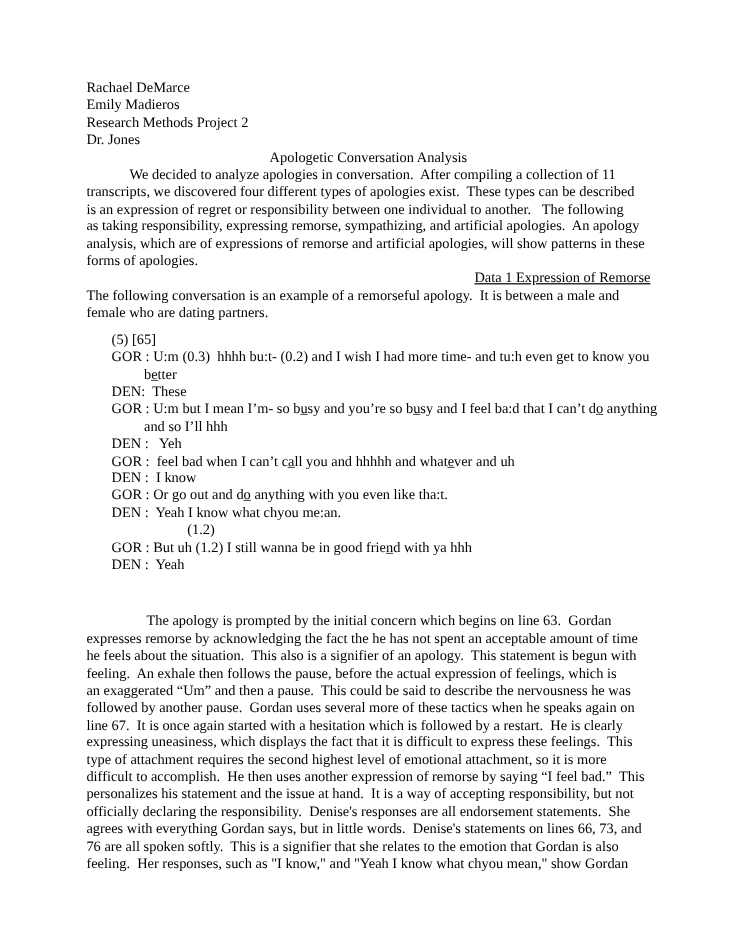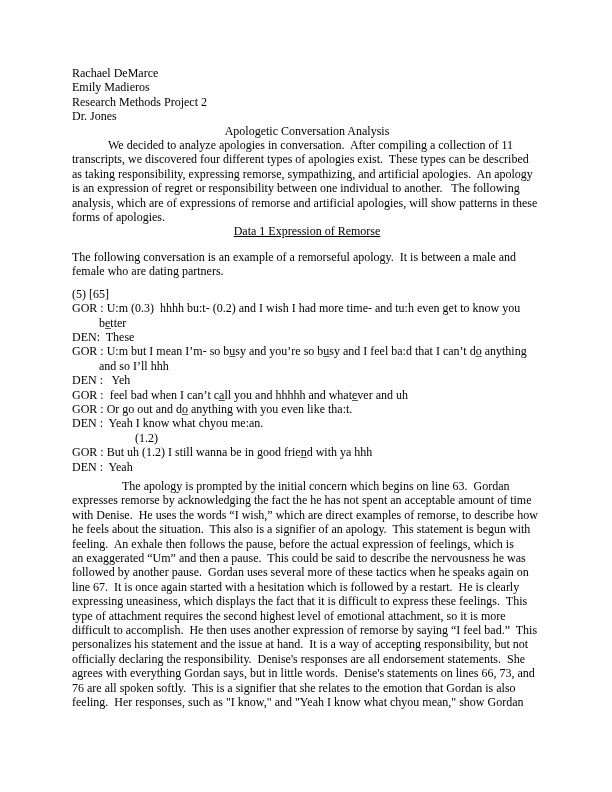--- a/index.html
+++ b/index.html
@@ -22,77 +22,77 @@
     padding: 66px 70px 0 72px;
     overflow: hidden;
     background: #ffffff;
   }
   .line {
     white-space: pre;
     line-height: 14.4px;
     min-height: 14.4px;
   }
   .centered { text-align: center; }
-  .underlined { text-decoration: underline; }
+  .underlined { text-decoration: underline; text-align: right; }
   .intro-first { text-indent: 36px; }
   .analysis-first { text-indent: 50px; }
-  .example-para { margin-top: 11px; }
-  .transcript-block { margin-top: 8px; }
-  .analysis-para { margin-top: 5px; }
+  .example-para { }
+  .transcript-block { margin-top: 8px; margin-left: 21px; }
+  .analysis-para { margin-top: 33px; }
 </style>
 </head>
 <body>
 
 <div class="page">
 
   <div>
     <div class="line">Rachael DeMarce</div>
     <div class="line">Emily Madieros</div>
     <div class="line">Research Methods Project 2</div>
     <div class="line">Dr. Jones</div>
   </div>
 
   <div class="line centered">Apologetic Conversation Analysis</div>
 
   <div>
     <div class="line intro-first">We decided to analyze apologies in conversation.  After compiling a collection of 11</div>
     <div class="line">transcripts, we discovered four different types of apologies exist.  These types can be described</div>
+    <div class="line">is an expression of regret or responsibility between one individual to another.   The following</div>
     <div class="line">as taking responsibility, expressing remorse, sympathizing, and artificial apologies.  An apology</div>
-    <div class="line">is an expression of regret or responsibility between one individual to another.   The following</div>
     <div class="line">analysis, which are of expressions of remorse and artificial apologies, will show patterns in these</div>
     <div class="line">forms of apologies.</div>
   </div>
 
   <div class="line centered underlined">Data 1 Expression of Remorse</div>
 
   <div class="example-para">
     <div class="line">The following conversation is an example of a remorseful apology.  It is between a male and</div>
     <div class="line">female who are dating partners.</div>
   </div>
 
   <div class="transcript-block">
     <div class="line">(5) [65]</div>
     <div class="line">GOR : U:m (0.3)  hhhh bu:t- (0.2) and I wish I had more time- and tu:h even get to know you</div>
     <div class="line">         be̲tter</div>
     <div class="line">DEN:  These</div>
     <div class="line">GOR : U:m but I mean I’m- so bu̲sy and you’re so bu̲sy and I feel ba:d that I can’t do̲ anything</div>
     <div class="line">         and so I’ll hhh</div>
     <div class="line">DEN :   Yeh</div>
     <div class="line">GOR :  feel bad when I can’t ca̲ll you and hhhhh and whate̲ver and uh</div>
+    <div class="line">DEN :  I know</div>
     <div class="line">GOR : Or go out and do̲ anything with you even like tha:t.</div>
     <div class="line">DEN :  Yeah I know what chyou me:an.</div>
     <div class="line">                     (1.2)</div>
     <div class="line">GOR : But uh (1.2) I still wanna be in good frien̲d with ya hhh</div>
     <div class="line">DEN :  Yeah</div>
   </div>
 
   <div class="analysis-para">
     <div class="line analysis-first">The apology is prompted by the initial concern which begins on line 63.  Gordan</div>
     <div class="line">expresses remorse by acknowledging the fact the he has not spent an acceptable amount of time</div>
-    <div class="line">with Denise.  He uses the words “I wish,” which are direct examples of remorse, to describe how</div>
     <div class="line">he feels about the situation.  This also is a signifier of an apology.  This statement is begun with</div>
     <div class="line">feeling.  An exhale then follows the pause, before the actual expression of feelings, which is</div>
     <div class="line">an exaggerated “Um” and then a pause.  This could be said to describe the nervousness he was</div>
     <div class="line">followed by another pause.  Gordan uses several more of these tactics when he speaks again on</div>
     <div class="line">line 67.  It is once again started with a hesitation which is followed by a restart.  He is clearly</div>
     <div class="line">expressing uneasiness, which displays the fact that it is difficult to express these feelings.  This</div>
     <div class="line">type of attachment requires the second highest level of emotional attachment, so it is more</div>
     <div class="line">difficult to accomplish.  He then uses another expression of remorse by saying “I feel bad.”  This</div>
     <div class="line">personalizes his statement and the issue at hand.  It is a way of accepting responsibility, but not</div>
     <div class="line">officially declaring the responsibility.  Denise's responses are all endorsement statements.  She</div>

